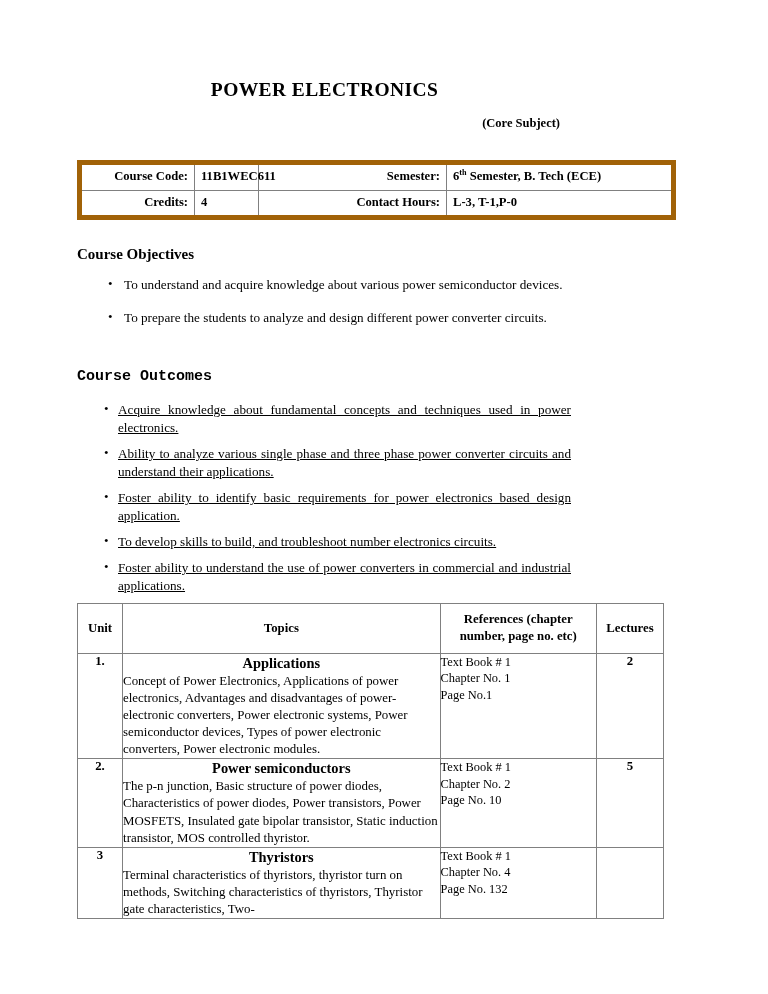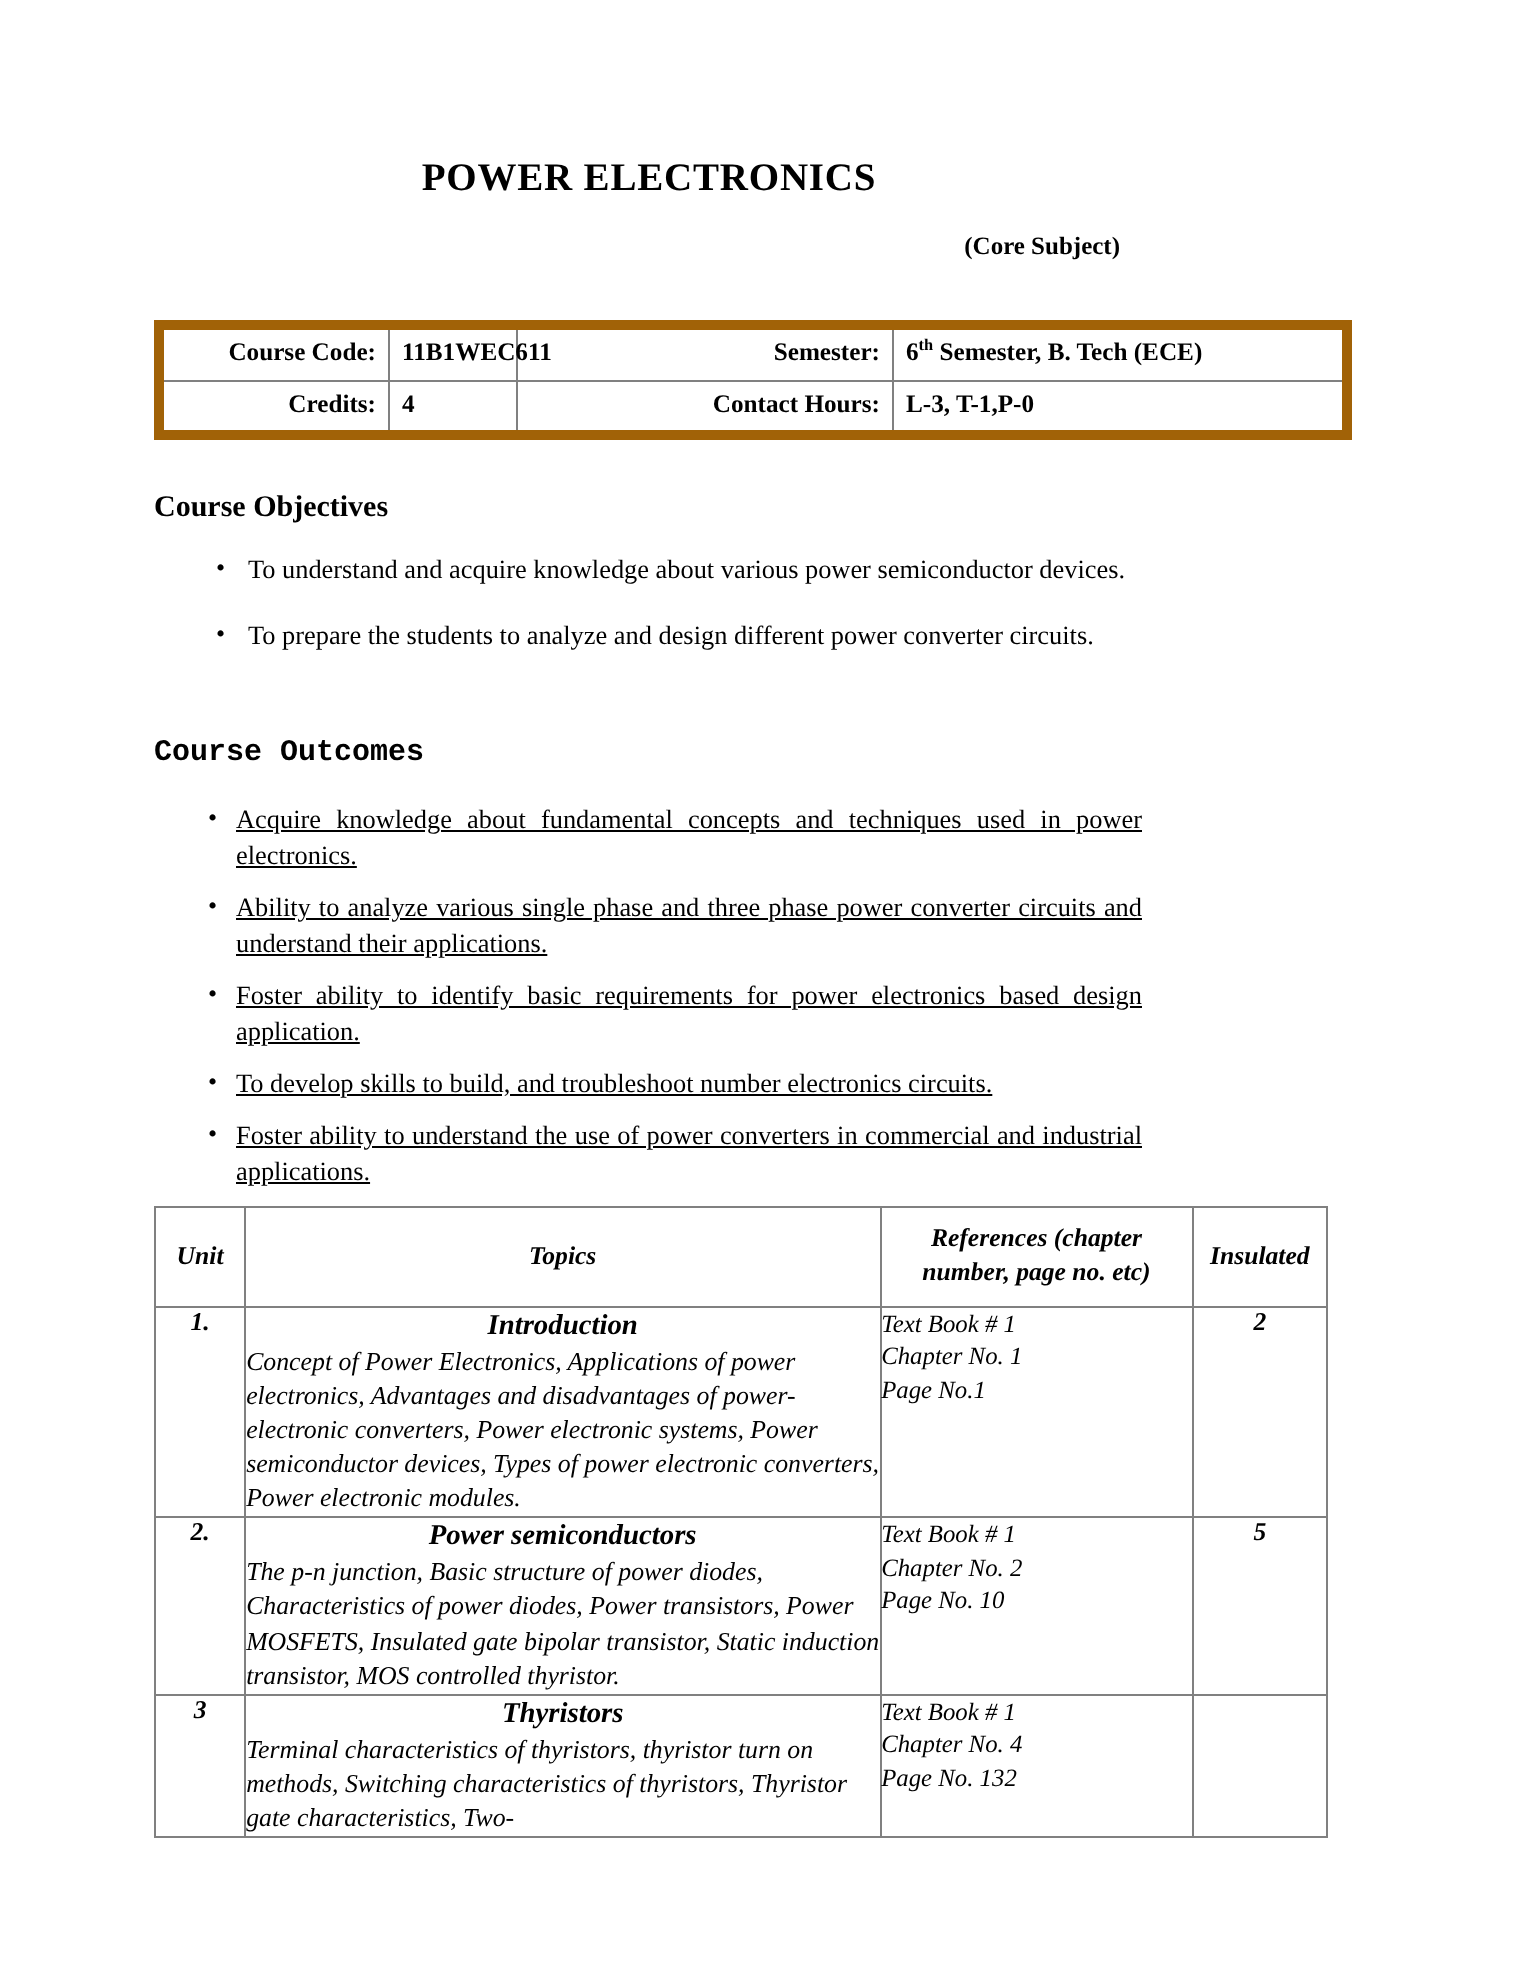--- a/index.html
+++ b/index.html
@@ -131,21 +131,20 @@
   .outcomes-list li::before {
     left: 27px;
     top: -1px;
   }
 
   
   .contents-table {
     width: 587px;
     margin-top: 1px;
     border: 1px solid #808080;
-    font-style: italic;
   }
   .contents-table td,
   .contents-table th {
     border: 1px solid #808080;
     padding: 0;
     vertical-align: top;
   }
   .contents-table th {
     font-size: 12.8px;
     font-weight: bold;
@@ -240,28 +239,28 @@
       <col class="col-unit">
       <col class="col-topics">
       <col class="col-references">
       <col class="col-lectures">
     </colgroup>
     <thead>
       <tr>
         <th>Unit</th>
         <th>Topics</th>
         <th>References (chapter number, page no. etc)</th>
-        <th>Insulated</th>
+        <th>Lectures</th>
       </tr>
     </thead>
     <tbody>
       <tr>
         <td class="cell-unit">1.</td>
         <td class="cell-topics">
-          <span class="topic-title">Introduction</span>
+          <span class="topic-title">Applications</span>
           <span class="topic-body-center">Concept of Power Electronics, Applications of power electronics, Advantages and disadvantages of power-electronic converters, Power electronic systems, Power semiconductor devices, Types of power electronic converters, Power electronic modules.</span>
         </td>
         <td class="cell-references">
           <div>Text Book # 1</div>
           <div>Chapter No. 1</div>
           <div>Page No.1</div>
         </td>
         <td class="cell-lectures">2</td>
       </tr>
       <tr>

